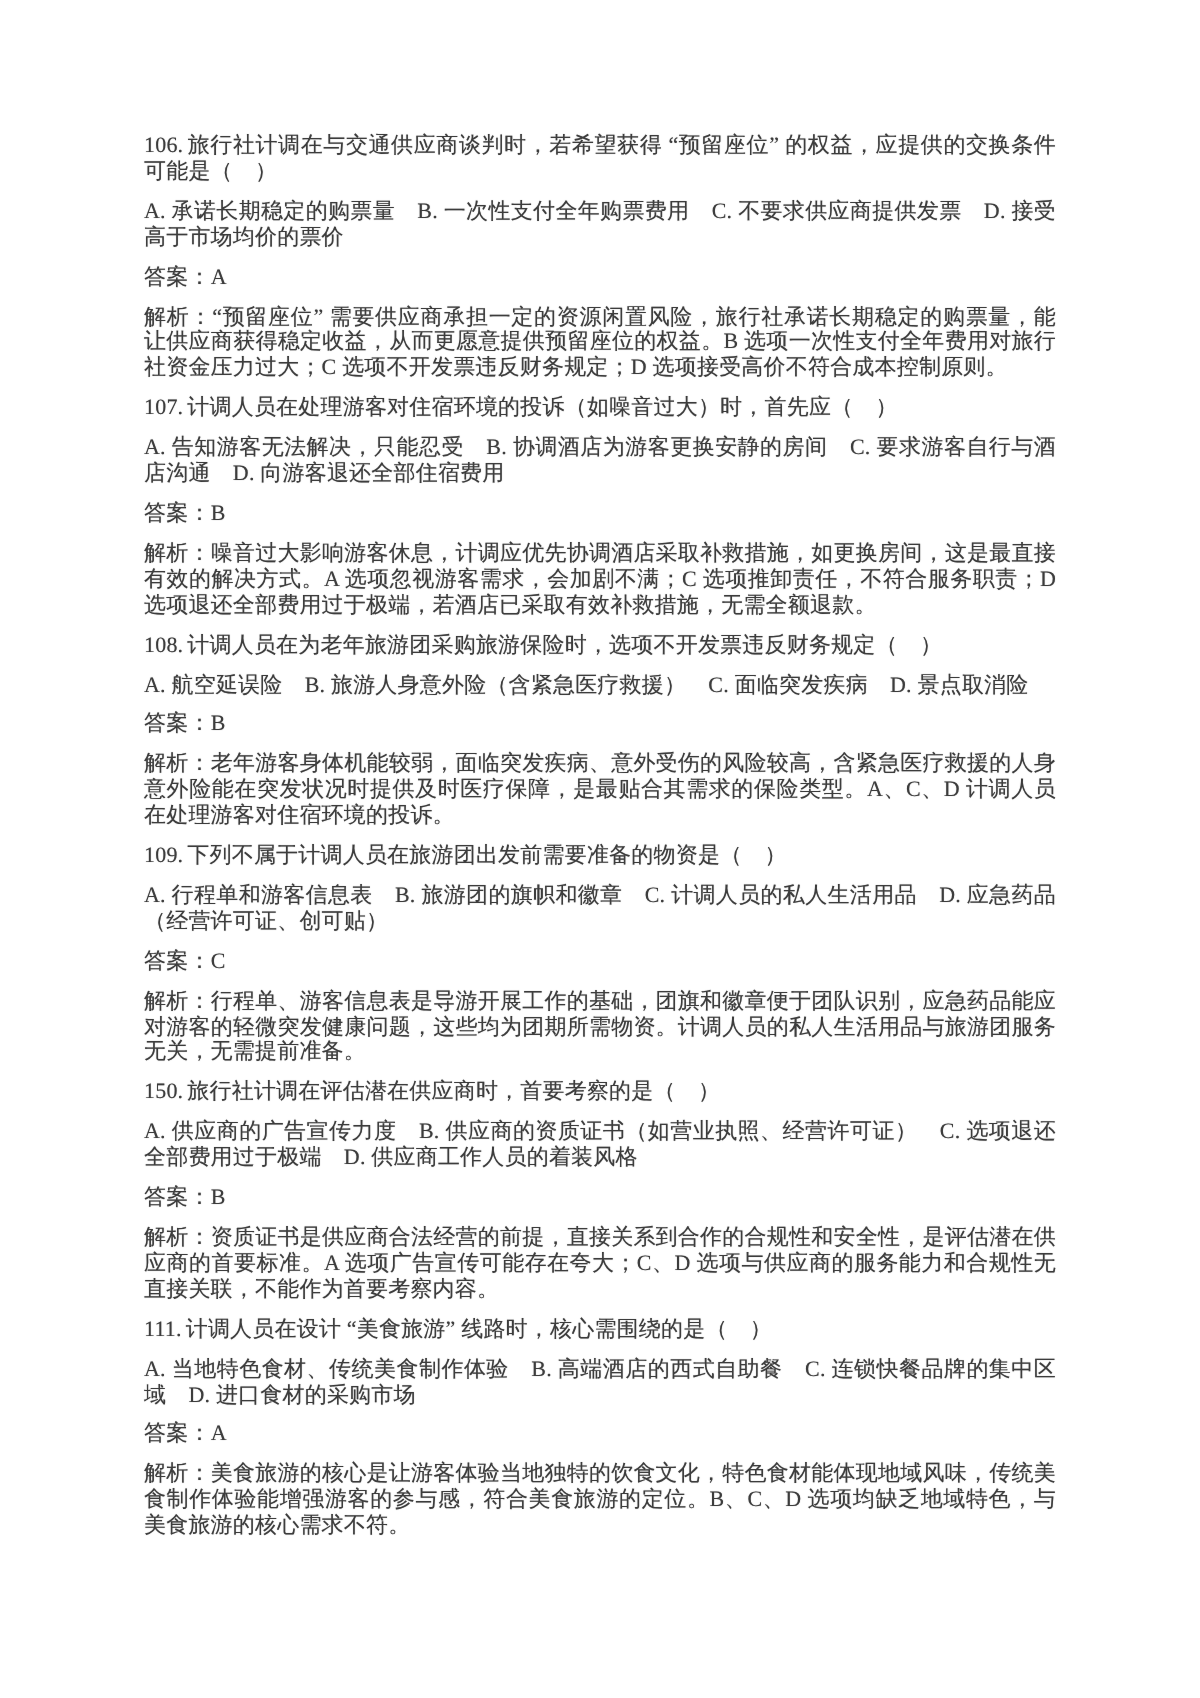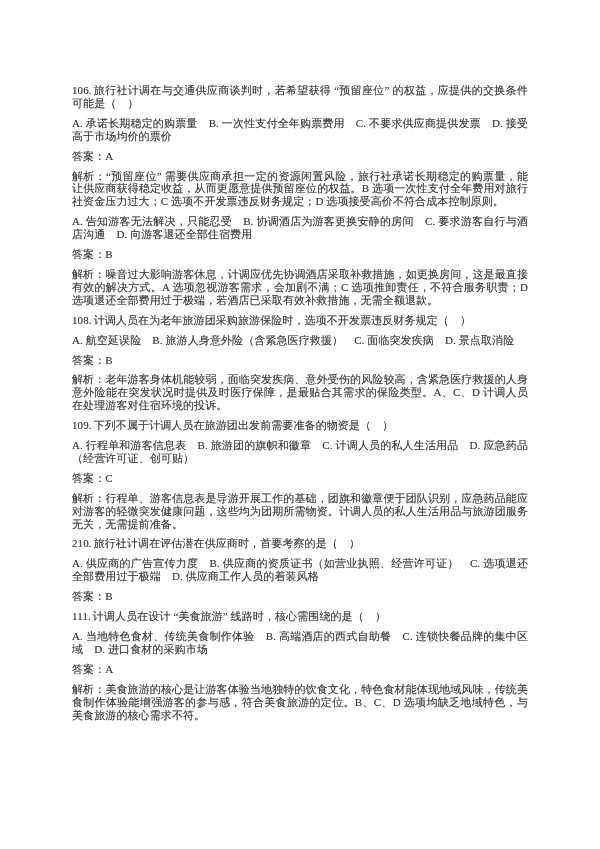--- a/index.html
+++ b/index.html
@@ -11,21 +11,21 @@
     width: 600px;
     height: 849px;
     overflow: hidden;
     font-family: "Liberation Serif", "DejaVu Serif", serif;
     color: #3d3d3d;
   }
   .page {
     box-sizing: border-box;
     width: 600px;
     height: 810px;
-    padding: 84px 72px 0 72px;
+    padding: 67px 72px 0 72px;
     background: #ffffff;
     font-family: Liberation Serif, serif;
   }
   .question-block p {
     margin: 0 0 7px 0;
     font-size: 11px;
     line-height: 12.9px;
     text-align: justify;
     text-justify: inter-ideograph;
     letter-spacing: 0.1px;
@@ -40,43 +40,45 @@
 <div class="page">
   <div id="questions">
   <section class="question-block">
     <p class="q-line"><span class="q-num">106.</span><span>旅行社计调在与交通供应商谈判时，若希望获得 “预留座位” 的权益，应提供的交换条件可能是（　）</span></p>
     <p class="q-options">A. 承诺长期稳定的购票量　B. 一次性支付全年购票费用　C. 不要求供应商提供发票　D. 接受高于市场均价的票价</p>
     <p class="q-answer"><span>答案：</span><span>A</span></p>
     <p class="q-analysis"><span>解析：</span><span>“预留座位” 需要供应商承担一定的资源闲置风险，旅行社承诺长期稳定的购票量，能让供应商获得稳定收益，从而更愿意提供预留座位的权益。B 选项一次性支付全年费用对旅行社资金压力过大；C 选项不开发票违反财务规定；D 选项接受高价不符合成本控制原则。</span></p>
   </section>
 
   <section class="question-block">
+    <p class="q-line"><span class="q-num">107.</span><span>计调人员在处理游客对住宿环境的投诉（如噪音过大）时，首先应（　）</span></p>
     <p class="q-options">A. 告知游客无法解决，只能忍受　B. 协调酒店为游客更换安静的房间　C. 要求游客自行与酒店沟通　D. 向游客退还全部住宿费用</p>
     <p class="q-answer"><span>答案：</span><span>B</span></p>
     <p class="q-analysis"><span>解析：</span><span>噪音过大影响游客休息，计调应优先协调酒店采取补救措施，如更换房间，这是最直接有效的解决方式。A 选项忽视游客需求，会加剧不满；C 选项推卸责任，不符合服务职责；D 选项退还全部费用过于极端，若酒店已采取有效补救措施，无需全额退款。</span></p>
   </section>
 
   <section class="question-block">
     <p class="q-line"><span class="q-num">108.</span><span>计调人员在为老年旅游团采购旅游保险时，选项不开发票违反财务规定（　）</span></p>
     <p class="q-options">A. 航空延误险　B. 旅游人身意外险（含紧急医疗救援）　C. 面临突发疾病　D. 景点取消险</p>
     <p class="q-answer"><span>答案：</span><span>B</span></p>
     <p class="q-analysis"><span>解析：</span><span>老年游客身体机能较弱，面临突发疾病、意外受伤的风险较高，含紧急医疗救援的人身意外险能在突发状况时提供及时医疗保障，是最贴合其需求的保险类型。A、C、D 计调人员在处理游客对住宿环境的投诉。</span></p>
   </section>
 
   <section class="question-block">
     <p class="q-line"><span class="q-num">109.</span><span>下列不属于计调人员在旅游团出发前需要准备的物资是（　）</span></p>
     <p class="q-options">A. 行程单和游客信息表　B. 旅游团的旗帜和徽章　C. 计调人员的私人生活用品　D. 应急药品（经营许可证、创可贴）</p>
     <p class="q-answer"><span>答案：</span><span>C</span></p>
     <p class="q-analysis"><span>解析：</span><span>行程单、游客信息表是导游开展工作的基础，团旗和徽章便于团队识别，应急药品能应对游客的轻微突发健康问题，这些均为团期所需物资。计调人员的私人生活用品与旅游团服务无关，无需提前准备。</span></p>
   </section>
 
   <section class="question-block">
-    <p class="q-line"><span class="q-num">210.</span><span>旅行社计调在评估潜在供应商时，首要考察的是（　）</span></p>
+    <p class="q-line"><span class="q-num">150.</span><span>旅行社计调在评估潜在供应商时，首要考察的是（　）</span></p>
     <p class="q-options">A. 供应商的广告宣传力度　B. 供应商的资质证书（如营业执照、经营许可证）　C. 选项退还全部费用过于极端　D. 供应商工作人员的着装风格</p>
     <p class="q-answer"><span>答案：</span><span>B</span></p>
+    <p class="q-analysis"><span>解析：</span><span>资质证书是供应商合法经营的前提，直接关系到合作的合规性和安全性，是评估潜在供应商的首要标准。A 选项广告宣传可能存在夸大；C、D 选项与供应商的服务能力和合规性无直接关联，不能作为首要考察内容。</span></p>
   </section>
 
   <section class="question-block">
     <p class="q-line"><span class="q-num">111.</span><span>计调人员在设计 “美食旅游” 线路时，核心需围绕的是（　）</span></p>
     <p class="q-options">A. 当地特色食材、传统美食制作体验　B. 高端酒店的西式自助餐　C. 连锁快餐品牌的集中区域　D. 进口食材的采购市场</p>
     <p class="q-answer"><span>答案：</span><span>A</span></p>
     <p class="q-analysis"><span>解析：</span><span>美食旅游的核心是让游客体验当地独特的饮食文化，特色食材能体现地域风味，传统美食制作体验能增强游客的参与感，符合美食旅游的定位。B、C、D 选项均缺乏地域特色，与美食旅游的核心需求不符。</span></p>
   </section>
 </div>
 </div>

